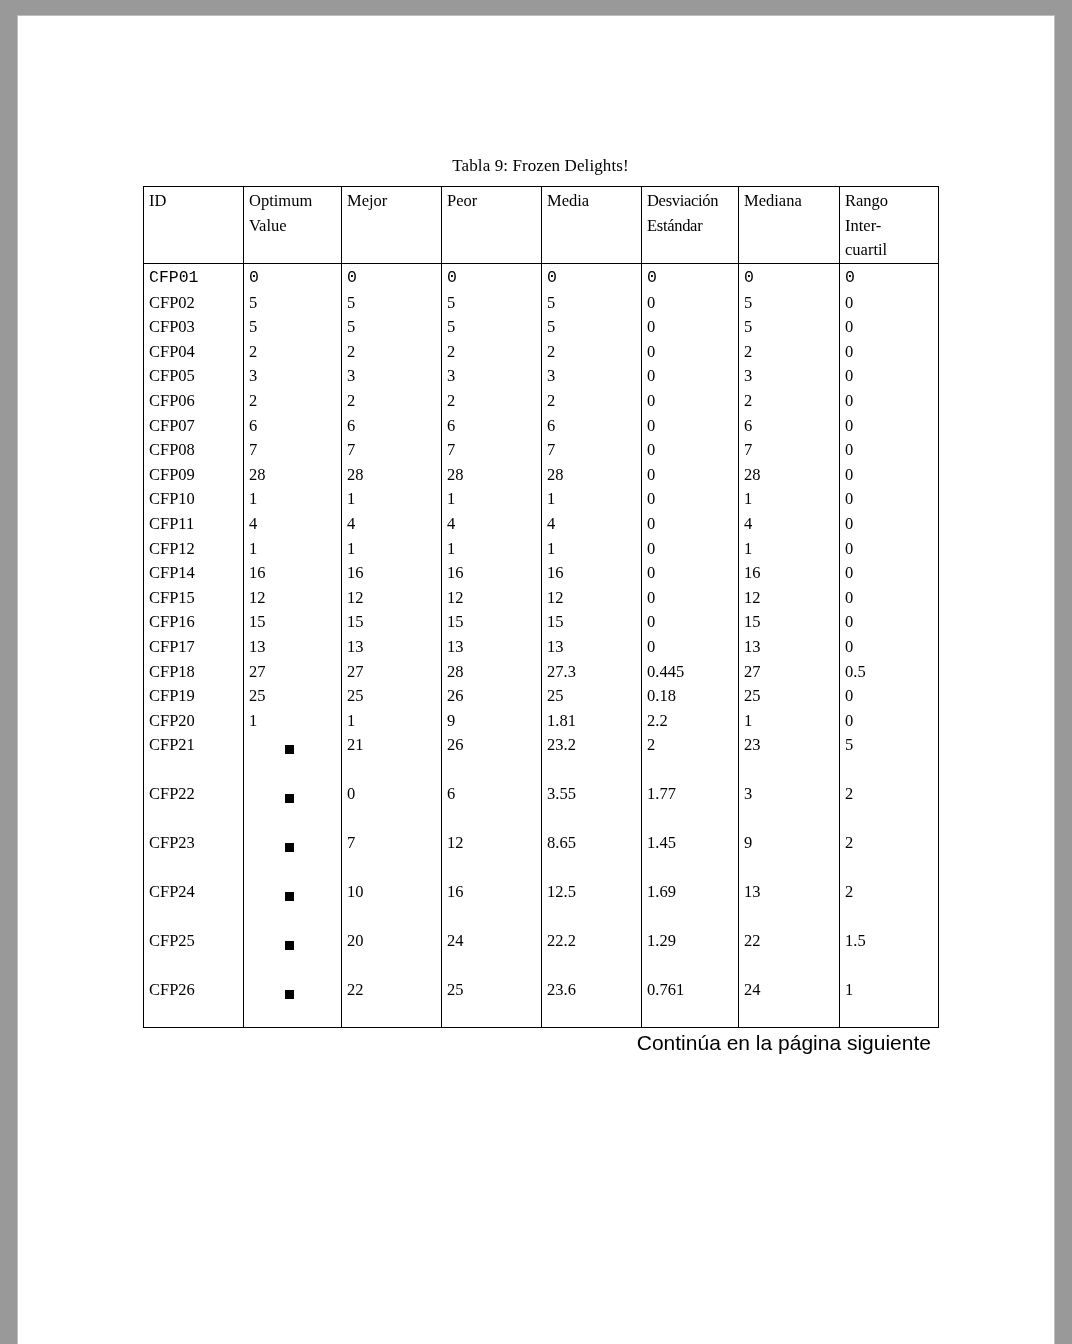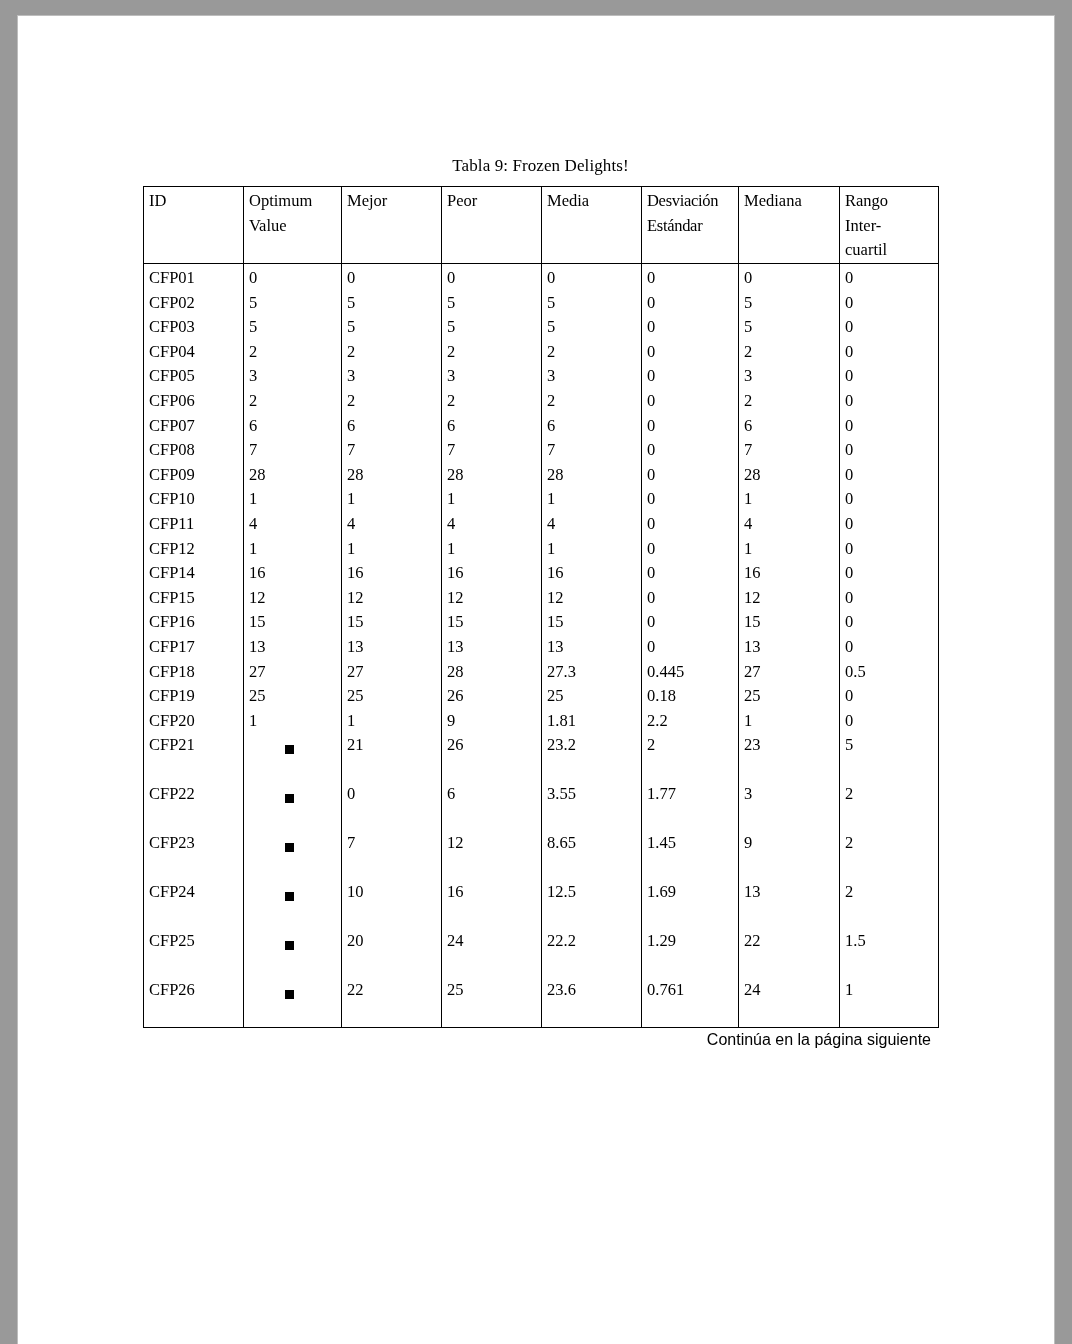--- a/index.html
+++ b/index.html
@@ -59,20 +59,21 @@
   }
   table.stats thead th {
     border-top: 1.3px solid #000;
     border-bottom: 1.3px solid #000;
     height: 74px;
     vertical-align: top;
     padding-top: 2px;
   }
   table.stats tbody tr:first-child td {
     padding-top: 2px;
+    font-family: Liberation Mono, monospace;
   }
   table.stats tbody tr:last-child td {
     border-bottom: 1.3px solid #000;
   }
   .col-id      { width: 100px; }
   .col-opt     { width: 98px; }
   .col-mejor   { width: 100px; }
   .col-peor    { width: 100px; }
   .col-media   { width: 100px; }
   .col-desv    { width: 97px; }
@@ -93,21 +94,21 @@
     margin-left: 36px;
   }
   .spacer-row td {
     height: 49px;
     line-height: 49px;
   }
   .footnote {
     width: 795px;
     text-align: right;
     font-family: "Liberation Sans", "DejaVu Sans", sans-serif;
-    font-size: 16px;
+    font-size: 21px;
     color: #000;
     margin-top: 3px;
     padding-right: 7px;
     box-sizing: border-box;
   }
 </style>
 </head>
 <body>
 
 <div id="page">

